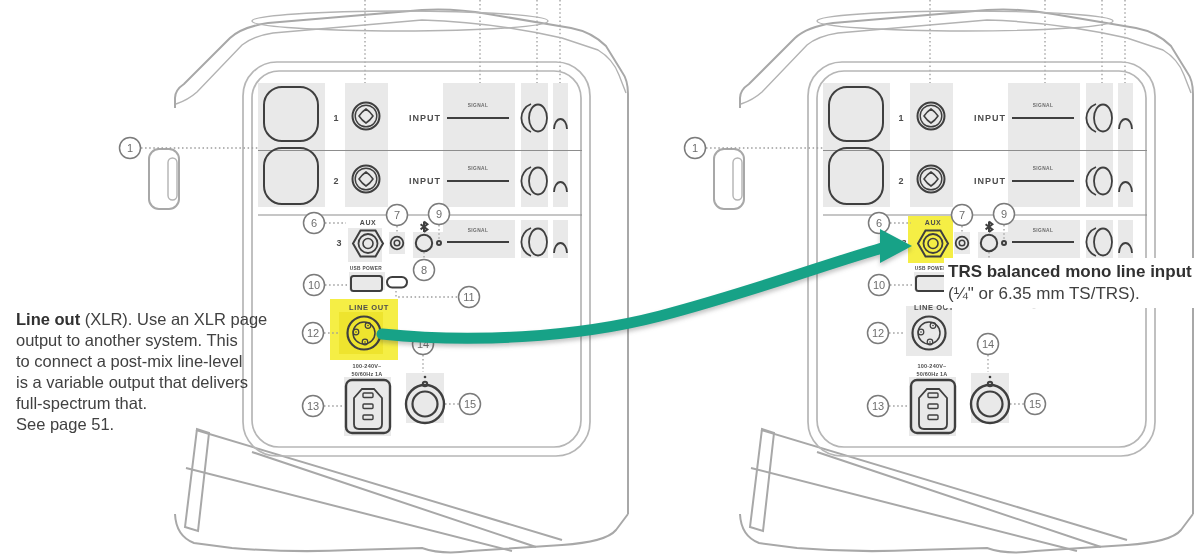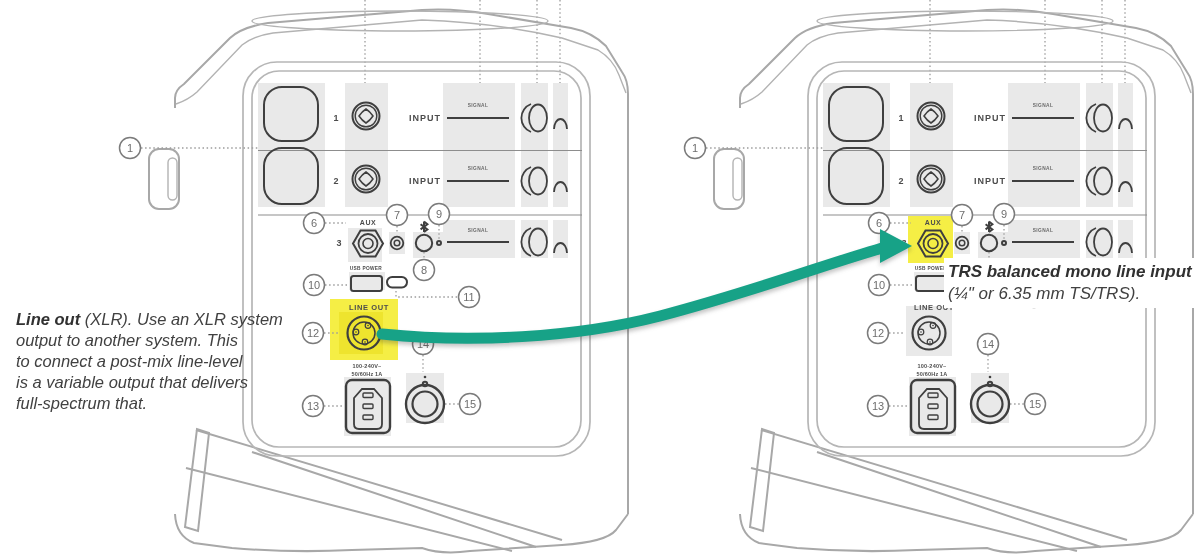--- a/index.html
+++ b/index.html
@@ -15,21 +15,21 @@
   .dot{fill:none;stroke:#9c9c9c;stroke-width:1.3;stroke-dasharray:1.5 2.6;}
   .div{fill:none;stroke:#8d8d8d;stroke-width:1.1;}
   .sig{fill:none;stroke:#3f3f3f;stroke-width:2;}
   .co circle{fill:#fff;stroke:#7b7b7b;stroke-width:1.5;}
   .co text{fill:#6e6e6e;font-size:11px;text-anchor:middle;font-family:"Liberation Sans",sans-serif;}
   .lbl{fill:#4c4c4c;font-weight:700;text-anchor:middle;font-family:"Liberation Sans",sans-serif;}
   .siglbl{fill:#6a6a6a;font-weight:700;font-size:4.8px;letter-spacing:.4px;text-anchor:middle;font-family:"Liberation Sans",sans-serif;}
   .usblbl{fill:#4c4c4c;font-weight:700;font-size:4.8px;letter-spacing:.3px;text-anchor:middle;font-family:"Liberation Sans",sans-serif;}
   .pwr{fill:#4c4c4c;font-weight:700;font-size:5.5px;letter-spacing:.2px;text-anchor:middle;font-family:"Liberation Sans",sans-serif;}
   
-  .note{position:absolute;color:#414141;font-style:italic;}
+  .note{position:absolute;color:#414141;}
   .note-left{left:16px;top:309px;width:286px;font-size:16.5px;line-height:21px;}
   .note-left .b{font-weight:700;color:#313131;}
   .note-right{left:944px;top:258px;width:252px;background:#fff;font-size:17px;line-height:22px;padding:3px 0 3px 4px;}
   .note-right .b{font-weight:700;color:#313131;}
   .arrow-svg{position:absolute;left:0;top:0;pointer-events:none;
              filter:drop-shadow(0 3px 2px rgba(60,60,60,.30));}
 </style>
 </head>
 <body>
 
@@ -381,25 +381,26 @@
         <circle cx="331" cy="344" r="10.5"></circle>
         <text x="331" y="348">14</text>
       </g>
     <g class="co">
         <circle cx="378" cy="404" r="10.5"></circle>
         <text x="378" y="408">15</text>
       </g>
   </svg>
 
   <div class="note note-left">
-    <div><span class="b">Line out</span><span> (XLR). Use an XLR system</span></div>
+    <div><span class="b">Line out</span><span> (XLR). Use an XLR page</span></div>
     <div>output to another system. This</div>
     <div>to connect a post-mix line-level</div>
     <div>is a variable output that delivers</div>
     <div>full-spectrum that.</div>
+    <div>See page 51.</div>
   </div>
 
   <div class="note note-right">
     <div class="b">TRS balanced mono line input</div>
     <div>(¼" or 6.35 mm TS/TRS).</div>
   </div>
 
   <svg class="arrow-svg" width="1199" height="558" viewBox="0 0 1199 558">
     <path d="M382 334 C470 343 575 338 660 316 C755 291 835 261 886 247" fill="none" stroke-width="11" stroke-linecap="round" stroke="#17a287"></path>
     <polygon points="880,229 880,263 912,246" fill="#17a287"></polygon>

